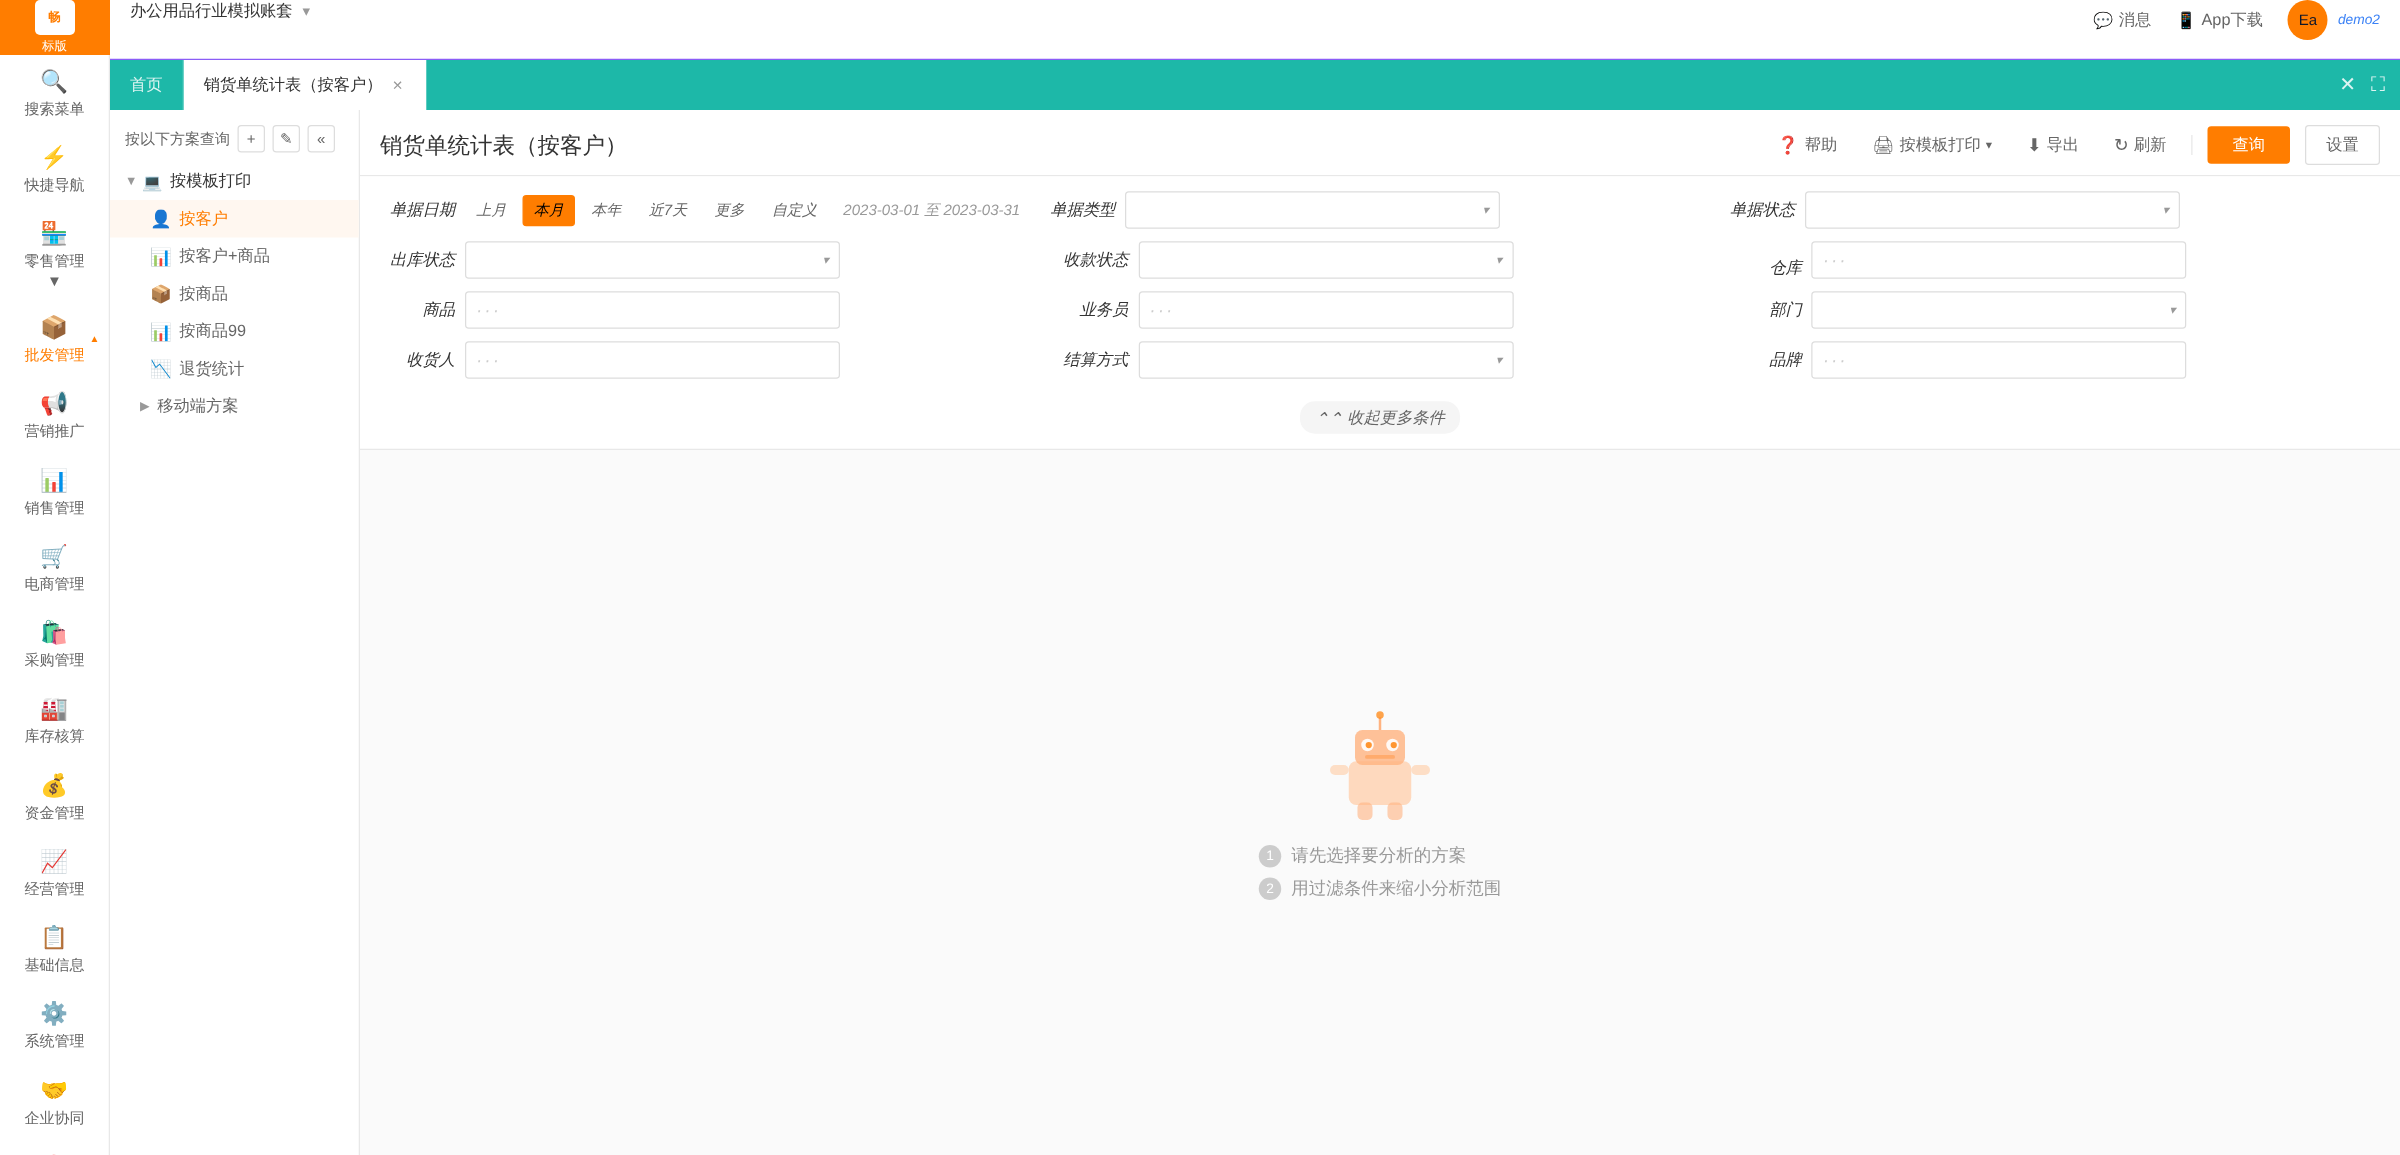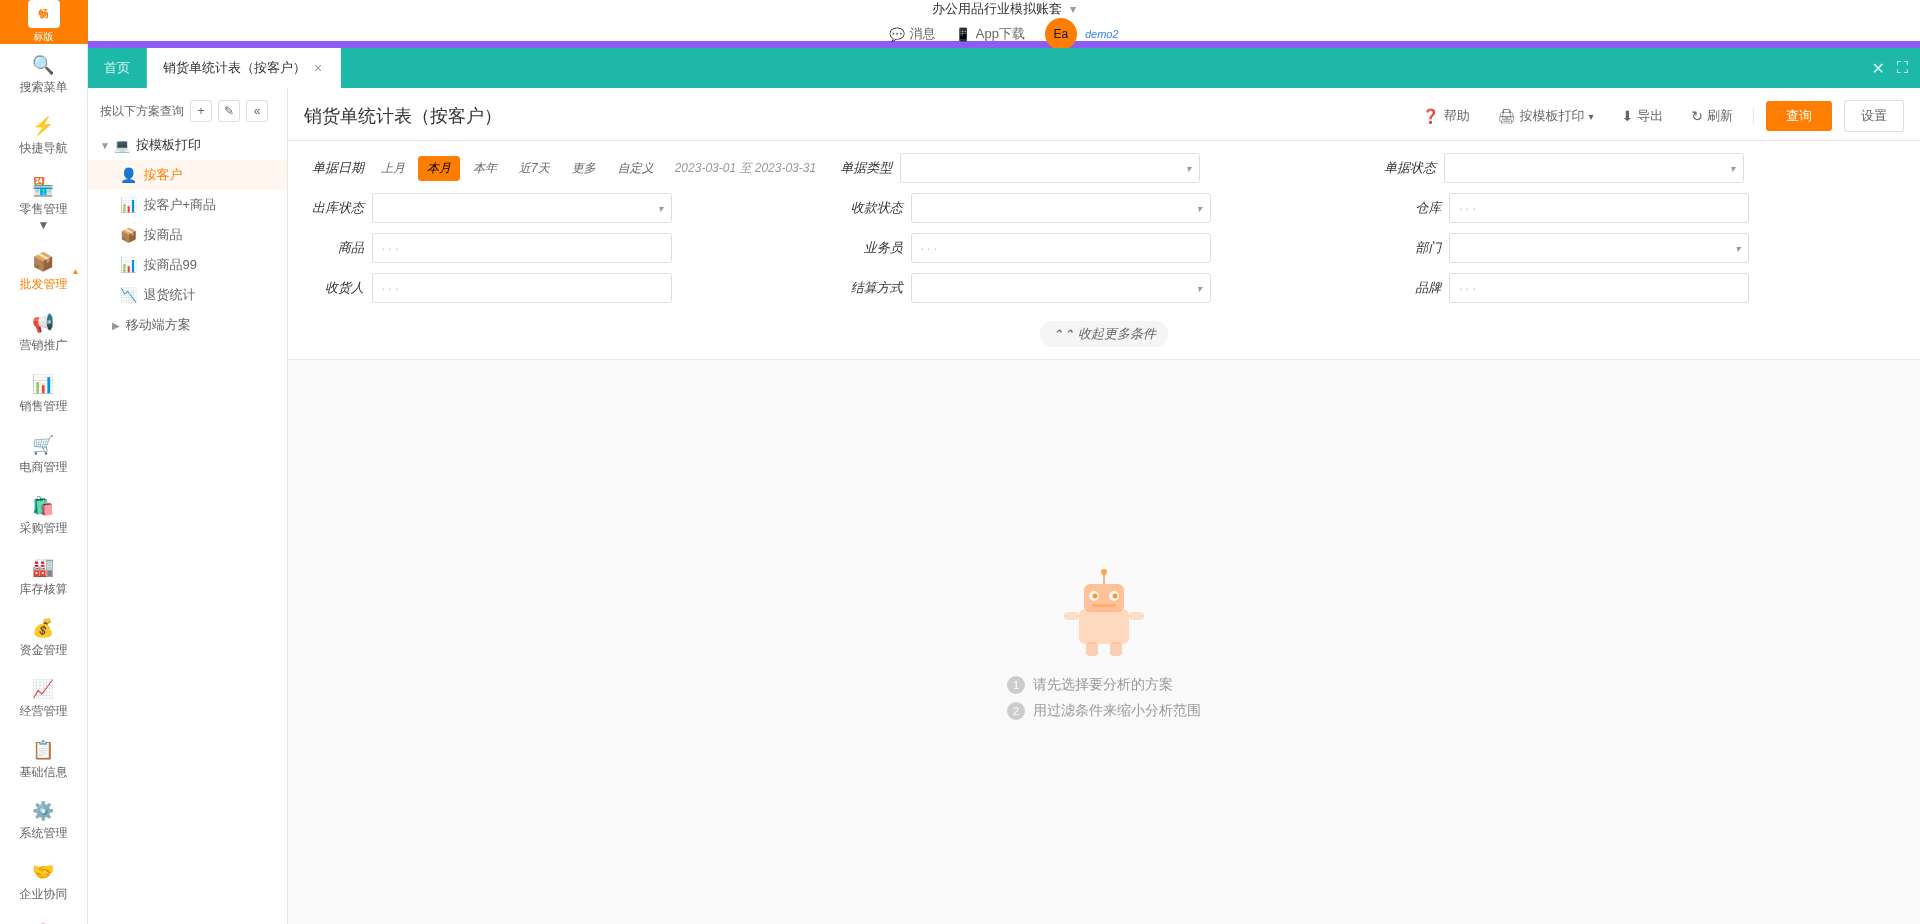--- a/index.html
+++ b/index.html
@@ -75,26 +75,25 @@
       flex: 1;
       display: flex;
       flex-direction: column;
       overflow: hidden;
     }
 
     
     .top-header {
       height: 48px;
       background: #fff;
-      border-bottom: 7px solid #8b5cf6;
-      display: flex;
-      align-items: center;
+      border-bottom: 1px solid #8b5cf6;
+      display: flex;
+      align-items: flex-start;
       padding: 0 16px;
       justify-content: space-between;
-      flex-direction: column;
     }
     .header-left {
       display: flex;
       align-items: center;
       gap: 8px;
     }
     .header-title {
       font-size: 13px;
       color: #333;
     }
@@ -668,21 +667,21 @@
               <span class="chevron">▾</span>
             </div>
           </div>
           <div style="display:flex;align-items:center;gap:8px;flex:1;">
             <span class="filter-label">收款状态</span>
             <div class="select-control filter-wide">
               <span class="placeholder"></span>
               <span class="chevron">▾</span>
             </div>
           </div>
-          <div style="display:flex;align-items:center;gap:8px;flex:1;">
+          <div style="display:flex;align-items:flex-end;gap:8px;flex:1;">
             <span class="filter-label">仓库</span>
             <div class="select-control filter-wide">
               <span class="dots">···</span>
             </div>
           </div>
         </div>
 
         <div class="filter-row">
           <div style="display:flex;align-items:center;gap:8px;flex:1;">
             <span class="filter-label">商品</span>

